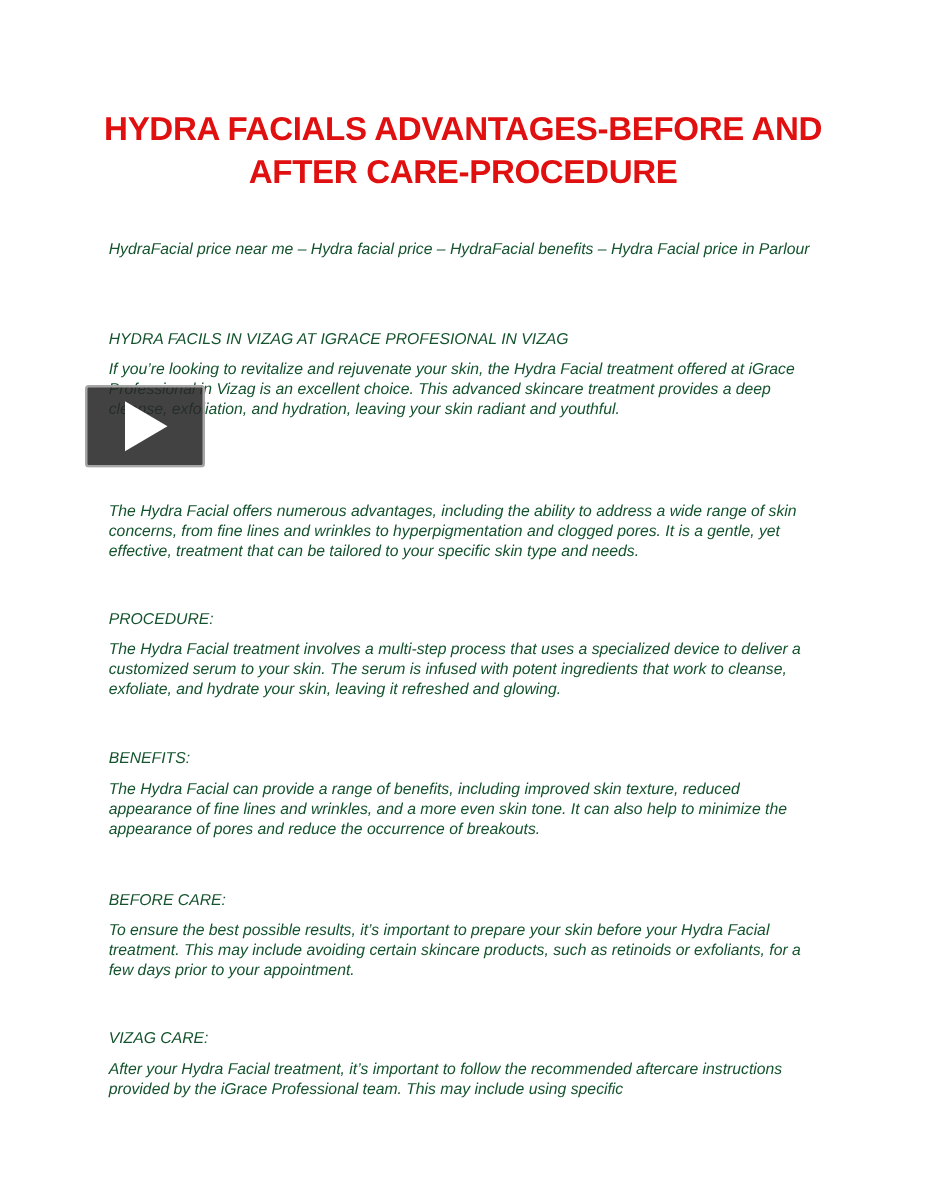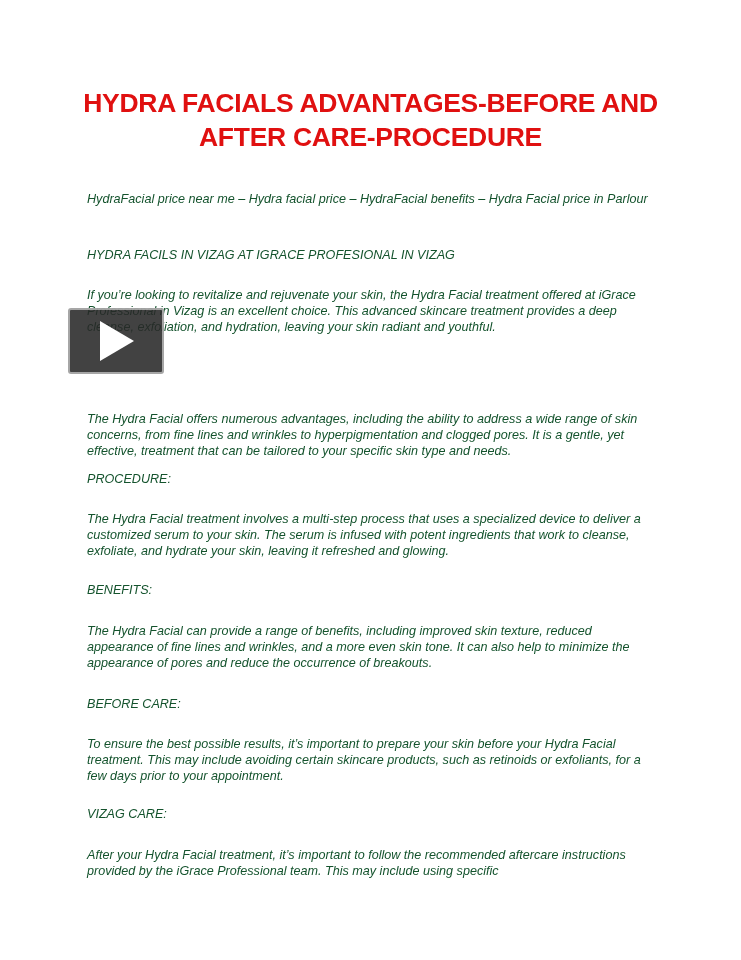--- a/index.html
+++ b/index.html
@@ -38,21 +38,21 @@
     .block {
       position: absolute;
       left: 87px;
       width: 568px;
       font-size: 12.6px;
       line-height: 16px;
       color: #14532d;
       margin: 0;
       font-style: italic;
     }
-    .block.heading { letter-spacing: 0; }
+    .block.heading { letter-spacing: 0; margin-top: 16px; }
     .play-overlay {
       position: absolute;
       left: 68px;
       top: 308px;
       width: 96px;
       height: 66px;
       background: rgba(40,40,40,0.88);
       border: 2px solid rgba(200,200,200,0.75);
       border-radius: 3px;
       box-sizing: border-box;
@@ -69,21 +69,21 @@
 <div class="page">
 
   <h1 class="title">HYDRA FACIALS ADVANTAGES-BEFORE AND AFTER CARE-PROCEDURE</h1>
 
   <p class="block" style="top:191px;">HydraFacial price near me – Hydra facial price – HydraFacial benefits – Hydra Facial price in Parlour</p>
 
   <p class="block heading" style="top:247px;">HYDRA FACILS IN VIZAG AT IGRACE PROFESIONAL IN VIZAG</p>
 
   <p class="block" style="top:287px;">If you’re looking to revitalize and rejuvenate your skin, the Hydra Facial treatment offered at iGrace Professional in Vizag is an excellent choice. This advanced skincare treatment provides a deep cleanse, exfoliation, and hydration, leaving your skin radiant and youthful.</p>
 
-  <p class="block" style="top:411px;">The Hydra Facial offers numerous advantages, including the ability to address a wide range of skin concerns, from fine lines and wrinkles to hyperpigmentation and clogged pores. It is a gentle, yet effective, treatment that can be tailored to your specific skin type and needs.</p>
+  <p class="block" style="top:401px;">The Hydra Facial offers numerous advantages, including the ability to address a wide range of skin concerns, from fine lines and wrinkles to hyperpigmentation and clogged pores. It is a gentle, yet effective, treatment that can be tailored to your specific skin type and needs.</p>
 
   <p class="block heading" style="top:471px;">PROCEDURE:</p>
   <p class="block" style="top:511px;">The Hydra Facial treatment involves a multi-step process that uses a specialized device to deliver a customized serum to your skin. The serum is infused with potent ingredients that work to cleanse, exfoliate, and hydrate your skin, leaving it refreshed and glowing.</p>
 
   <p class="block" style="top:623px;">The Hydra Facial can provide a range of benefits, including improved skin texture, reduced appearance of fine lines and wrinkles, and a more even skin tone. It can also help to minimize the appearance of pores and reduce the occurrence of breakouts.</p>
   <p class="block heading" style="top:582px;">BENEFITS:</p>
 
   <p class="block heading" style="top:696px;">BEFORE CARE:</p>
   <p class="block" style="top:736px;">To ensure the best possible results, it’s important to prepare your skin before your Hydra Facial treatment. This may include avoiding certain skincare products, such as retinoids or exfoliants, for a few days prior to your appointment.</p>
 

